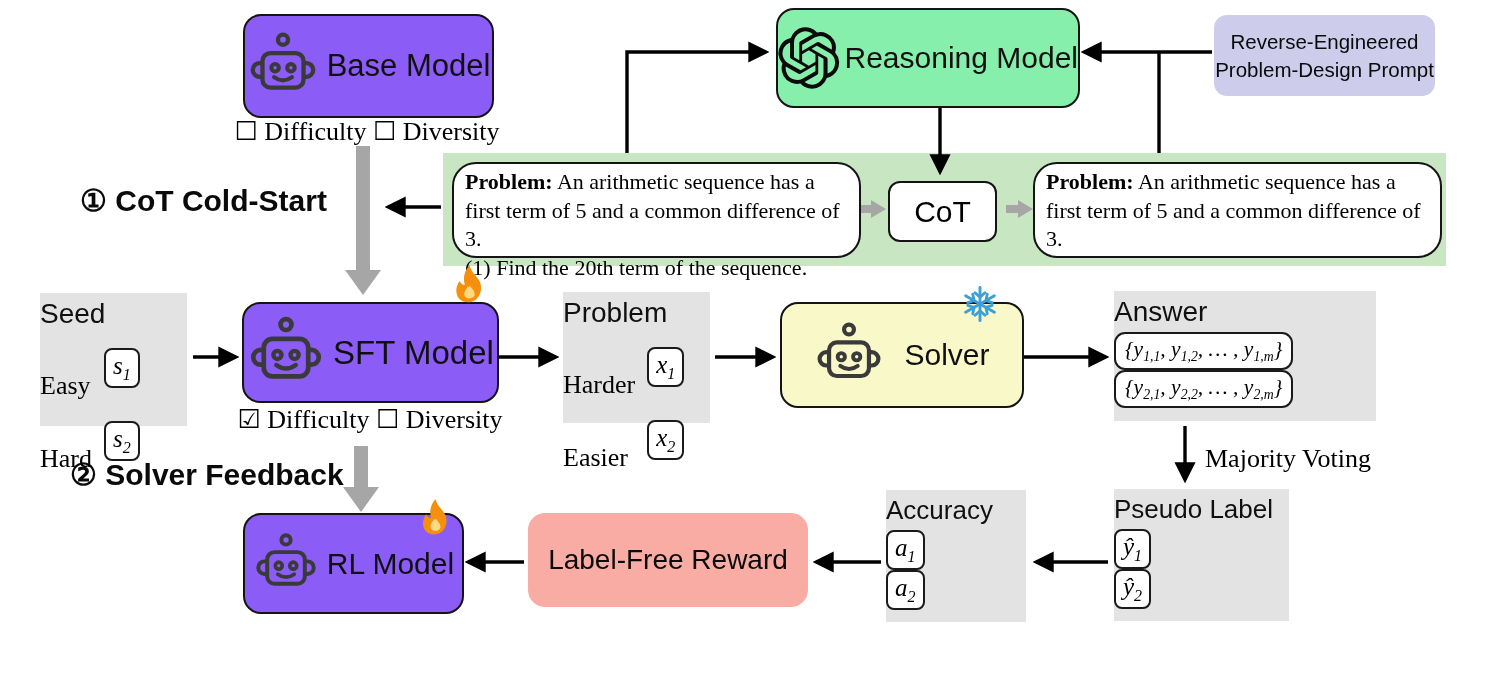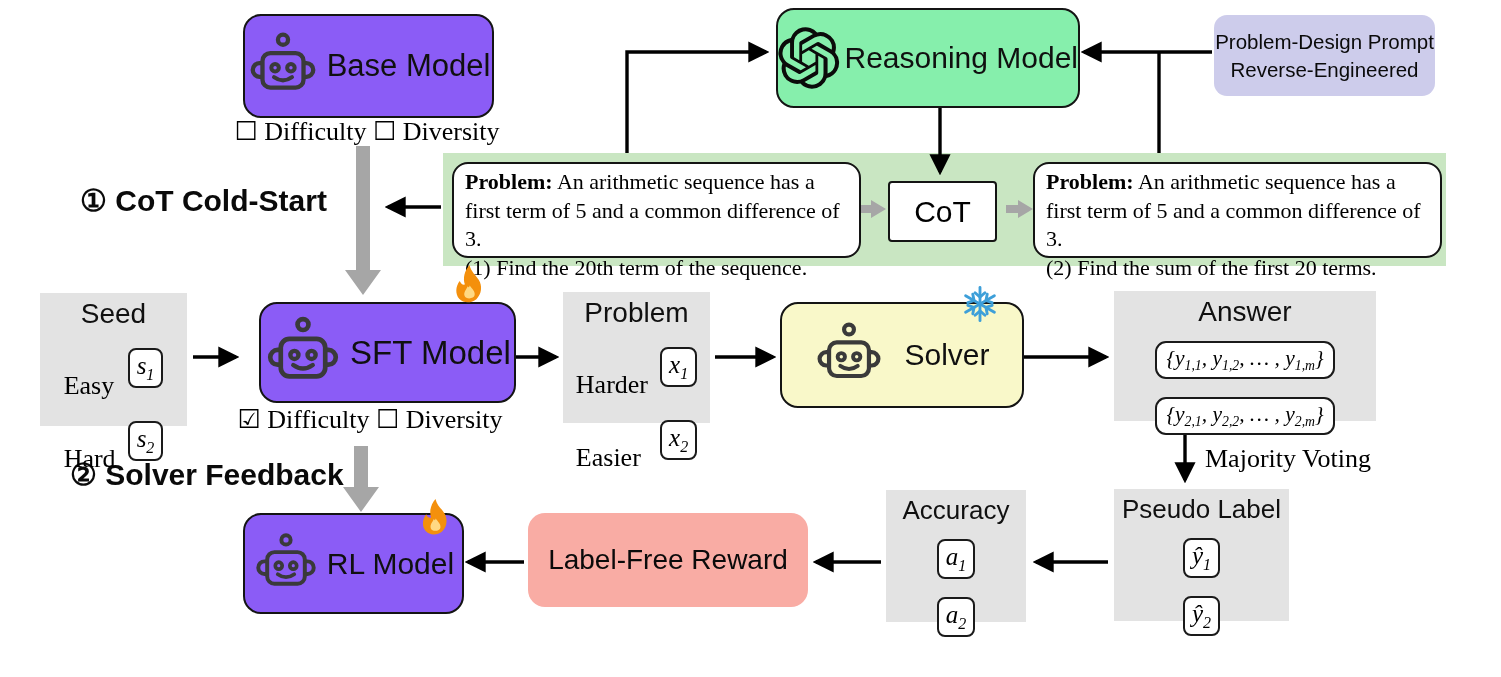--- a/index.html
+++ b/index.html
@@ -10,21 +10,21 @@
 
   .band { position:absolute; left:443px; top:153px; width:1003px; height:113px;
           background:#C9E6C2; z-index:1; }
 
   
   .model { position:absolute; z-index:4; display:flex; align-items:center; justify-content:center;
            gap:8px; border:2.6px solid #141414; border-radius:18px; background:#8b5cf6; }
   .model .mlabel { white-space:nowrap; color:#101010; }
   .base      { left:243px; top:14px;  width:247px; height:100px; }
   .base .mlabel { font-size:31px; }
-  .sft       { left:259px; top:302px; width:253px; height:97px;justify-content:center; }
+  .sft       { left:242px; top:302px; width:253px; height:97px;justify-content:center; }
   .sft .mlabel { font-size:33px; }
   .rl        { left:243px; top:513px; width:217px; height:97px; }
   .rl .mlabel { font-size:30px; }
   .reasoning { left:776px; top:8px;   width:300px; height:96px; background:#86efac; gap:5px; }
   .reasoning .mlabel { font-size:30px; }
   .solver    { left:780px; top:302px; width:240px; height:102px; background:#F9F8C9; gap:20px; }
   .solver .mlabel { font-size:30px; }
 
   .icon-slot { display:inline-flex; }
   .icon-slot svg { width:100%; height:100%; }
@@ -43,59 +43,59 @@
   .checkline { position:absolute; z-index:4; font-family:"Liberation Serif", serif;
                font-size:26px; color:#000; white-space:nowrap; text-align:center; }
   .chk-base { left:221px; top:116px; width:292px; }
   .chk-sft  { left:224px; top:404px; width:292px; }
   .chk-rl   { left:205px; top:613px; width:292px; }
   .phase { position:absolute; z-index:4; font-weight:bold; font-size:30px; color:#0a0a0a; white-space:nowrap; }
   .phase1 { left:80px; top:183px; }
   .phase2 { left:70px; top:457px; }
 
   
-  .card { position:absolute; z-index:4; background:#fff; border:2.6px solid #141414; border-radius:16px;
+  .card { position:absolute; z-index:4; background:#fff; border:2.6px solid #141414; border-radius:24px;
           font-family:"Liberation Serif", serif; font-size:22px; line-height:1.3; color:#000;
           padding:4px 8px 4px 11px; }
   .card b { font-weight:bold; }
   .card .blk { display:block; }
   .card1 { left:452px;  top:162px; width:386px; height:84px; }
   .card2 { left:1033px; top:162px; width:386px; height:84px; }
   .cotbox { position:absolute; left:888px; top:181px; width:105px; height:57px; z-index:4;
-            background:#fff; border:2.6px solid #141414; border-radius:4px;
+            background:#fff; border:2.6px solid #141414; border-radius:12px;
             display:flex; align-items:center; justify-content:center; font-size:30px; color:#000; }
 
   .prompt { position:absolute; left:1214px; top:15px; width:221px; height:81px; z-index:4;
             background:#CDCCEB; border-radius:13px; display:flex; flex-direction:column;
             align-items:center; justify-content:center; font-size:20.5px; line-height:1.32; color:#0a0a0a; }
 
   .reward { position:absolute; left:528px; top:513px; width:280px; height:94px; z-index:4;
             background:#F9ACA4; border-radius:17px; display:flex; align-items:center;
             justify-content:center; font-size:28px; color:#0a0a0a; }
 
   
   .panel { position:absolute; z-index:4; background:#E3E3E3; display:flex; flex-direction:column;
-           align-items:center; }
+           align-items:flex-start; }
   .ptitle { font-size:28px; color:#101010; margin-top:5px; }
   .ptitle-sm { font-size:26px; }
   .seedp    { left:40px;   top:293px; width:147px; height:133px; }
   .problemp { left:563px;  top:292px; width:147px; height:131px; }
   .answerp  { left:1114px; top:291px; width:262px; height:130px; }
   .accp     { left:886px;  top:490px; width:140px; height:132px; }
   .pseudop  { left:1114px; top:489px; width:175px; height:132px; }
 
   .rowgrid { display:grid; grid-template-columns:auto auto; column-gap:12px; row-gap:7px;
              align-items:center; margin-top:5px; }
   .rowlabel { font-family:"Liberation Serif", serif; font-size:26px; color:#000;margin-top:36px; }
 
   .chip { background:#fff; border:2.3px solid #1a1a1a; border-radius:8px; padding:0 7px;
           font-family:"Liberation Serif", serif; font-style:italic; font-size:25px; line-height:1.3;
           color:#000; white-space:nowrap; display:inline-block; }
   .chip sub { font-size:0.64em; }
-  .chipstack { display:flex; flex-direction:column; align-items:center; gap:18px; margin-top:13px; }
+  .chipstack { display:flex; flex-direction:column; align-items:center; gap:0; margin-top:4px; }
   .set-chip { font-size:21.5px; border-radius:11px; padding:2px 9px; }
 
   .mvlabel { position:absolute; left:1205px; top:444px; z-index:4; font-family:"Liberation Serif", serif;
              font-size:26px; color:#000; white-space:nowrap; }
 </style>
 </head>
 <body>
 
 <div class="stage">
 
@@ -149,37 +149,36 @@
   <div class="model reasoning">
     <span class="icon-slot openai">
       <svg viewBox="0 0 24 24" fill="#0B0B0B">
           <path d="M22.2819 9.8211a5.9847 5.9847 0 0 0-.5157-4.9108 6.0462 6.0462 0 0 0-6.5098-2.9A6.0651 6.0651 0 0 0 4.9807 4.1818a5.9847 5.9847 0 0 0-3.9977 2.9 6.0462 6.0462 0 0 0 .7427 7.0966 5.98 5.98 0 0 0 .511 4.9107 6.051 6.051 0 0 0 6.5146 2.9001A5.9847 5.9847 0 0 0 13.2599 24a6.0557 6.0557 0 0 0 5.7718-4.2058 5.9894 5.9894 0 0 0 3.9977-2.9001 6.0557 6.0557 0 0 0-.7475-7.073zm-9.022 12.6081a4.4755 4.4755 0 0 1-2.8764-1.0408l.1419-.0804 4.7783-2.7582a.7948.7948 0 0 0 .3927-.6813v-6.7369l2.02 1.1686a.071.071 0 0 1 .038.052v5.5826a4.504 4.504 0 0 1-4.4945 4.4944zm-9.6607-4.1254a4.4708 4.4708 0 0 1-.5346-3.0137l.142.0852 4.783 2.7582a.7712.7712 0 0 0 .7806 0l5.8428-3.3685v2.3324a.0804.0804 0 0 1-.0332.0615L9.74 19.9502a4.4992 4.4992 0 0 1-6.1408-1.6464zM2.3408 7.8956a4.485 4.485 0 0 1 2.3655-1.9728V11.6a.7664.7664 0 0 0 .3879.6765l5.8144 3.3543-2.0201 1.1685a.0757.0757 0 0 1-.071 0l-4.8303-2.7865A4.504 4.504 0 0 1 2.3408 7.8956zm16.5963 3.8558L13.1038 8.364 15.1192 7.2a.0757.0757 0 0 1 .071 0l4.8303 2.7913a4.4944 4.4944 0 0 1-.6765 8.1042v-5.6772a.79.79 0 0 0-.4069-.6765zm2.0107-3.0231l-.142-.0852-4.7735-2.7818a.7759.7759 0 0 0-.7854 0L9.409 9.2297V6.8974a.0662.0662 0 0 1 .0284-.0615l4.8303-2.7866a4.4992 4.4992 0 0 1 6.6802 4.66zM8.3065 12.863l-2.02-1.1638a.0804.0804 0 0 1-.038-.0567V6.0742a4.4992 4.4992 0 0 1 7.3757-3.4537l-.142.0805L8.704 5.459a.7948.7948 0 0 0-.3927.6813zm1.0976-2.3654l2.602-1.4998 2.6069 1.4998v2.9994l-2.5974 1.4997-2.6067-1.4997Z"></path>
         </svg>
     </span>
     <span class="mlabel">Reasoning Model</span>
   </div>
 
   <div class="prompt">
+    <span>Reverse-Engineered</span>
     <span>Problem-Design Prompt</span>
-    <span>Reverse-Engineered</span>
   </div>
 
   <div class="phase phase1">① CoT Cold-Start</div>
   <div class="phase phase2">② Solver Feedback</div>
 
   <div class="card card1">
     <b>Problem:</b>
     <span>An arithmetic sequence has a first term of 5 and a common difference of 3.</span>
     <span class="blk">(1) Find the 20th term of the sequence.</span>
   </div>
   <div class="cotbox">CoT</div>
   <div class="card card2">
     <b>Problem:</b>
     <span>An arithmetic sequence has a first term of 5 and a common difference of 3.</span>
-    <span class="blk">(2) Find the sum of the first 20 terms.</span>
   </div>
 
   <div class="panel seedp">
     <div class="ptitle">Seed</div>
     <div class="rowgrid">
       <span class="rowlabel">Easy</span>
       <span class="chip"><span>s</span><sub>1</sub></span>
       <span class="rowlabel">Hard</span>
       <span class="chip"><span>s</span><sub>2</sub></span>
     </div>

